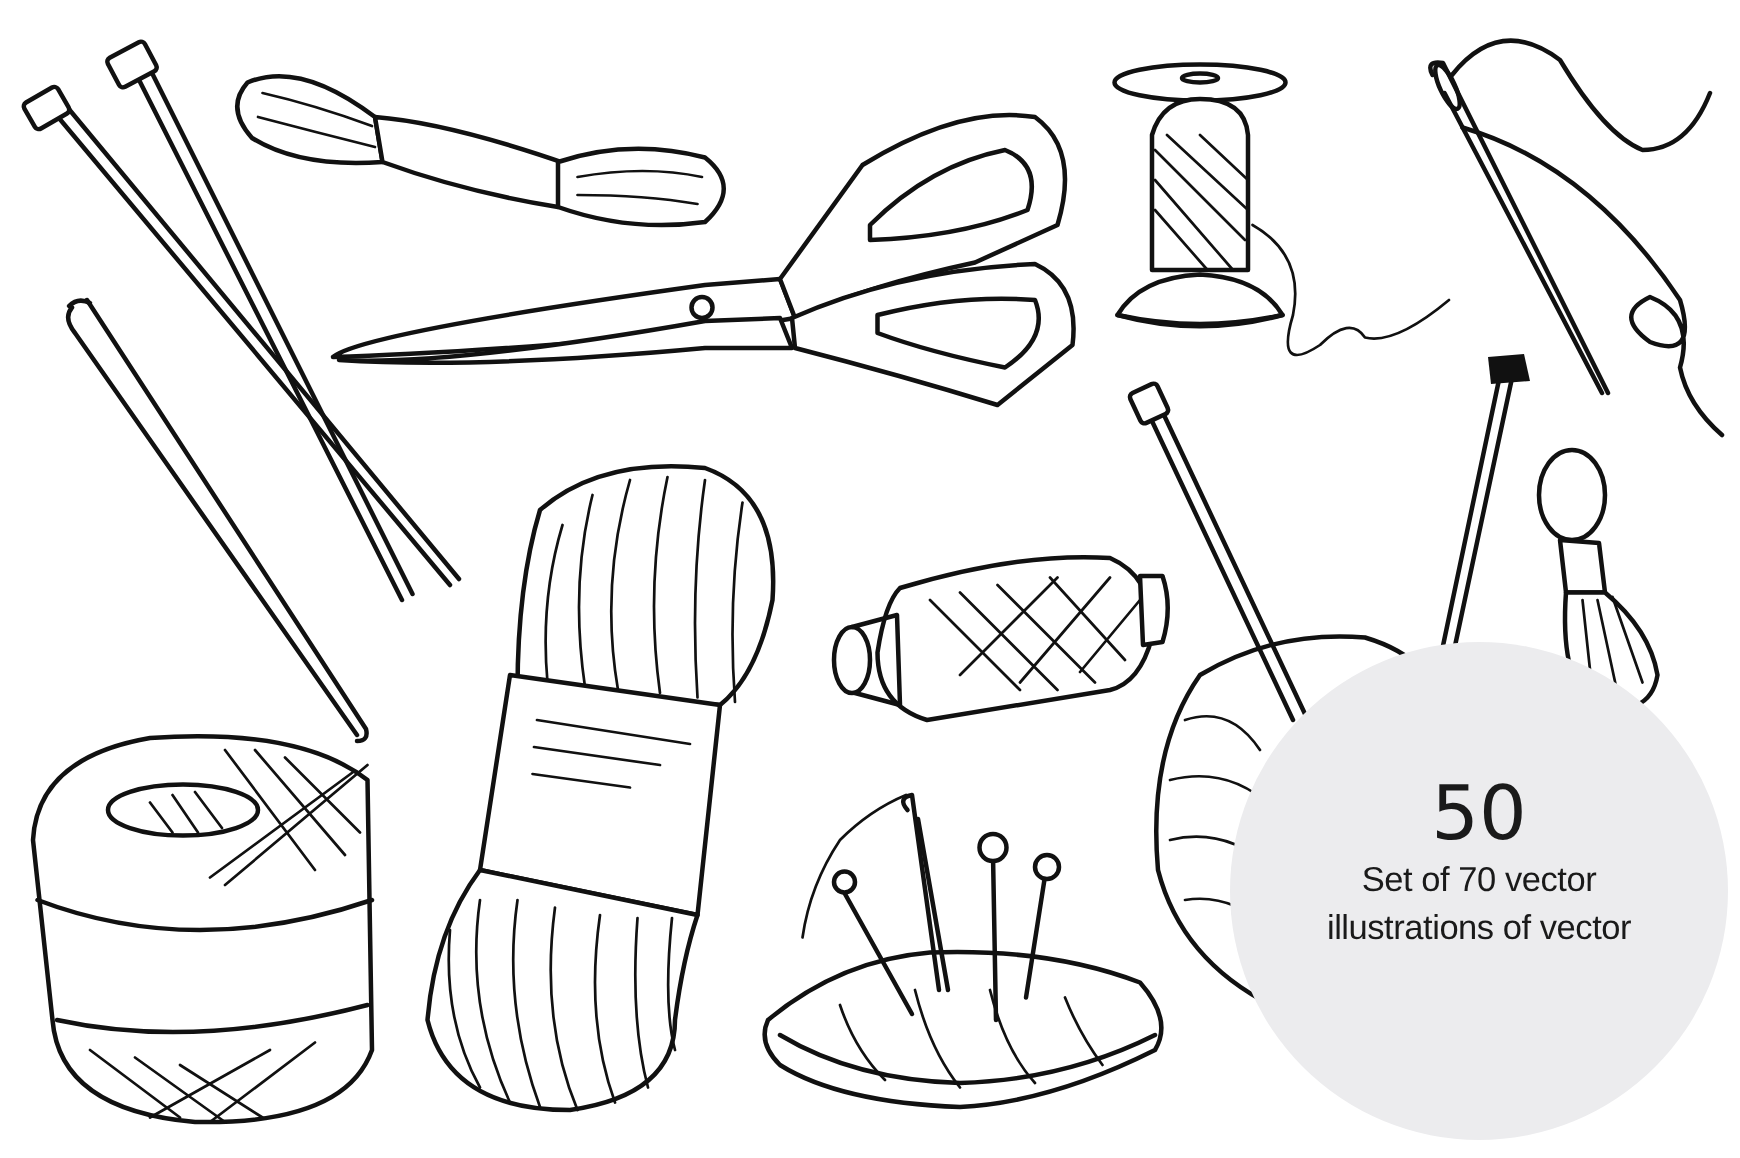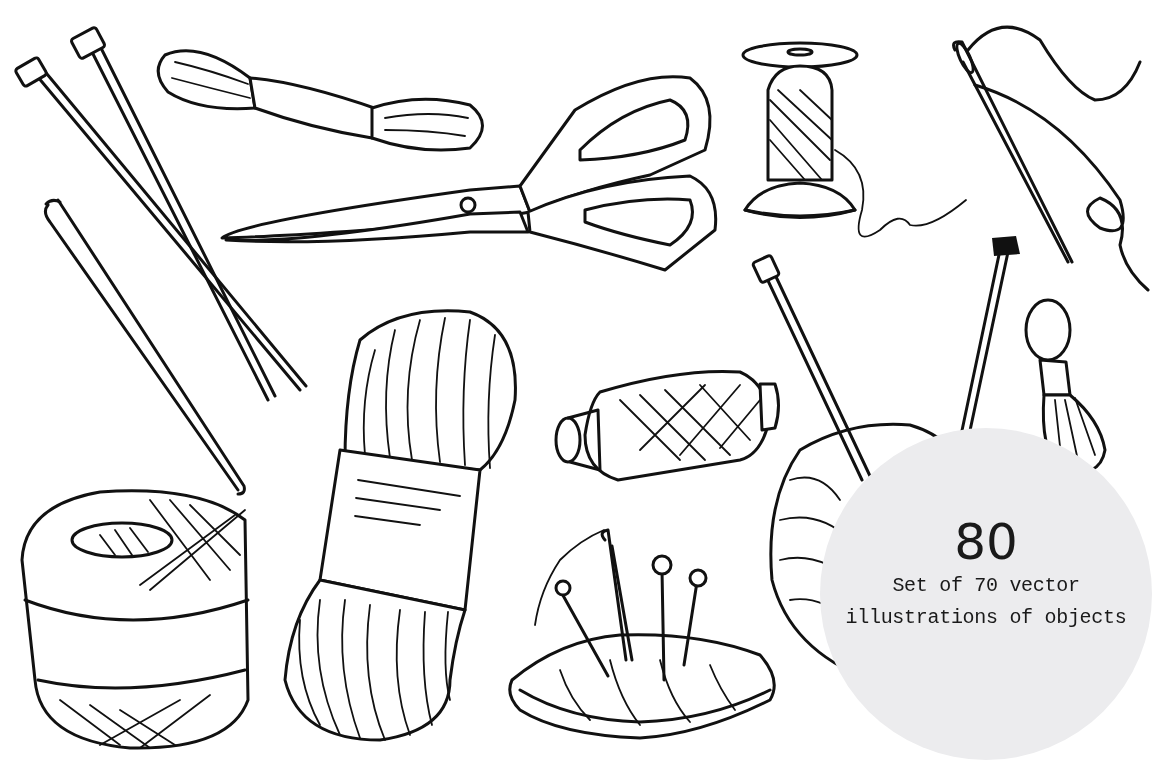--- a/index.html
+++ b/index.html
@@ -8,21 +8,21 @@
   .ink { fill: none; stroke: #111; stroke-width: 3; stroke-linecap: round; stroke-linejoin: round; }
   .thin { fill: none; stroke: #111; stroke-width: 1.8; stroke-linecap: round; stroke-linejoin: round; }
   .fillw { fill: #fff; stroke: #111; stroke-width: 3; stroke-linejoin: round; }
   .badge {
     position: absolute; left: 820px; top: 428px; width: 332px; height: 332px; border-radius: 50%;
     background: var(--badge-bg, #ececee);
     display: flex; flex-direction: column; align-items: center; justify-content: center;
     color: #1a1a1a; text-align: center;
   }
   .badge .count { font-family: "DejaVu Sans", sans-serif; font-size: 50px; line-height: 56px; margin-top: -40px; }
-  .badge .line { font-family: Liberation Mono, monospace; font-size: 20px; line-height: 32px; letter-spacing: -0.3px; }
+  .badge .line { font-family: Liberation Sans, sans-serif; font-size: 23px; line-height: 32px; letter-spacing: -0.3px; }
 </style>
 </head>
 <body>
 
 <svg class="art" viewBox="0 0 1160 772">
 
   <g>
     <path class="ink" d="M32 70 L300 390"></path>
     <path class="ink" d="M42 68 L306 386"></path>
     <rect class="fillw" x="18" y="62" width="26" height="20" rx="3" transform="rotate(-30 31 72)"></rect>
@@ -127,16 +127,16 @@
     <path class="ink" d="M612 546 L632 660"></path>
     <path class="thin" d="M604 530 Q580 540 560 560 Q540 590 535 625"></path>
     <path class="ink" d="M662 570 L664 680"></path>
     <circle class="fillw" cx="662" cy="565" r="9"></circle>
     <path class="ink" d="M697 582 L684 665"></path>
     <circle class="fillw" cx="698" cy="578" r="8"></circle>
   </g>
 </svg>
 
 <div class="badge" style="--badge-bg: #ececee; color: rgb(26, 26, 26);">
-  <div class="count">80</div>
+  <div class="count">50</div>
   <div class="line">Set of 70 vector</div>
-  <div class="line">illustrations of objects</div>
+  <div class="line">illustrations of vector</div>
 </div>
 
 </body></html>

